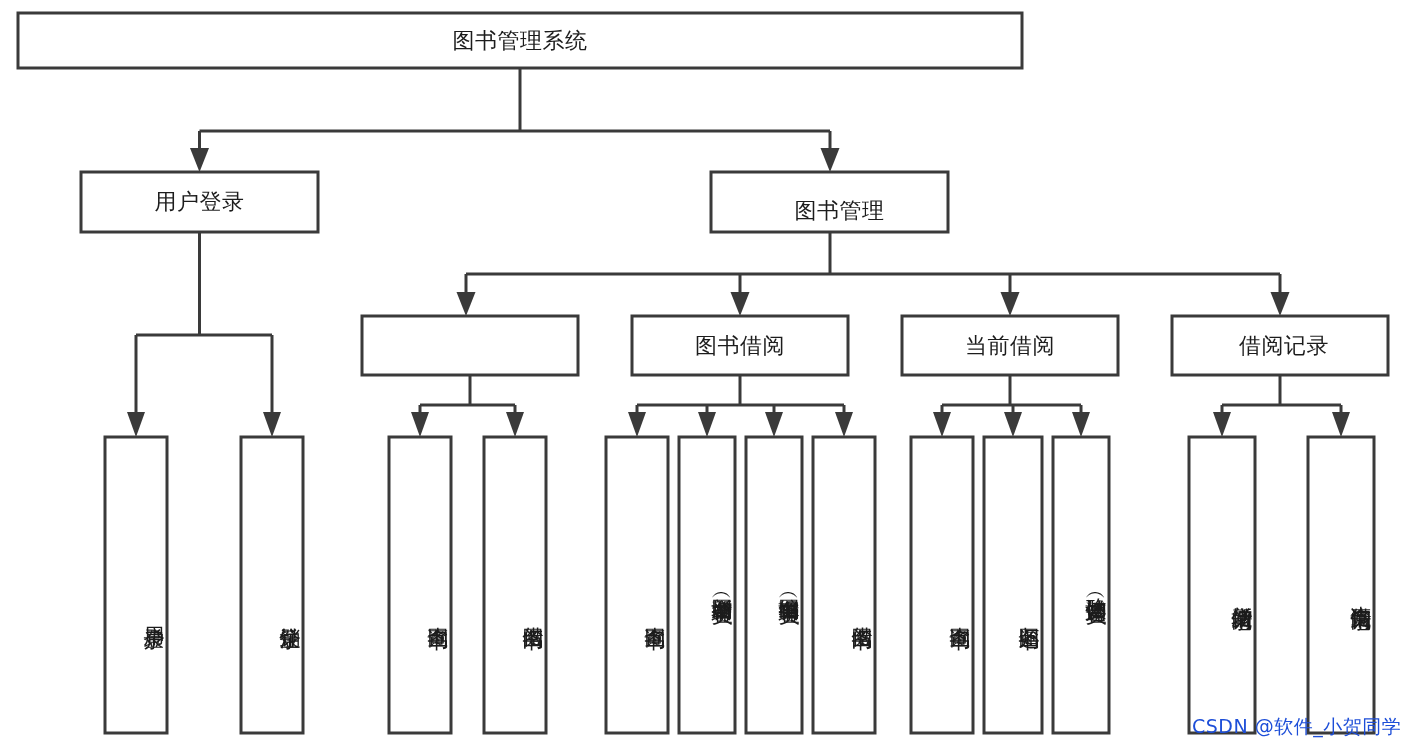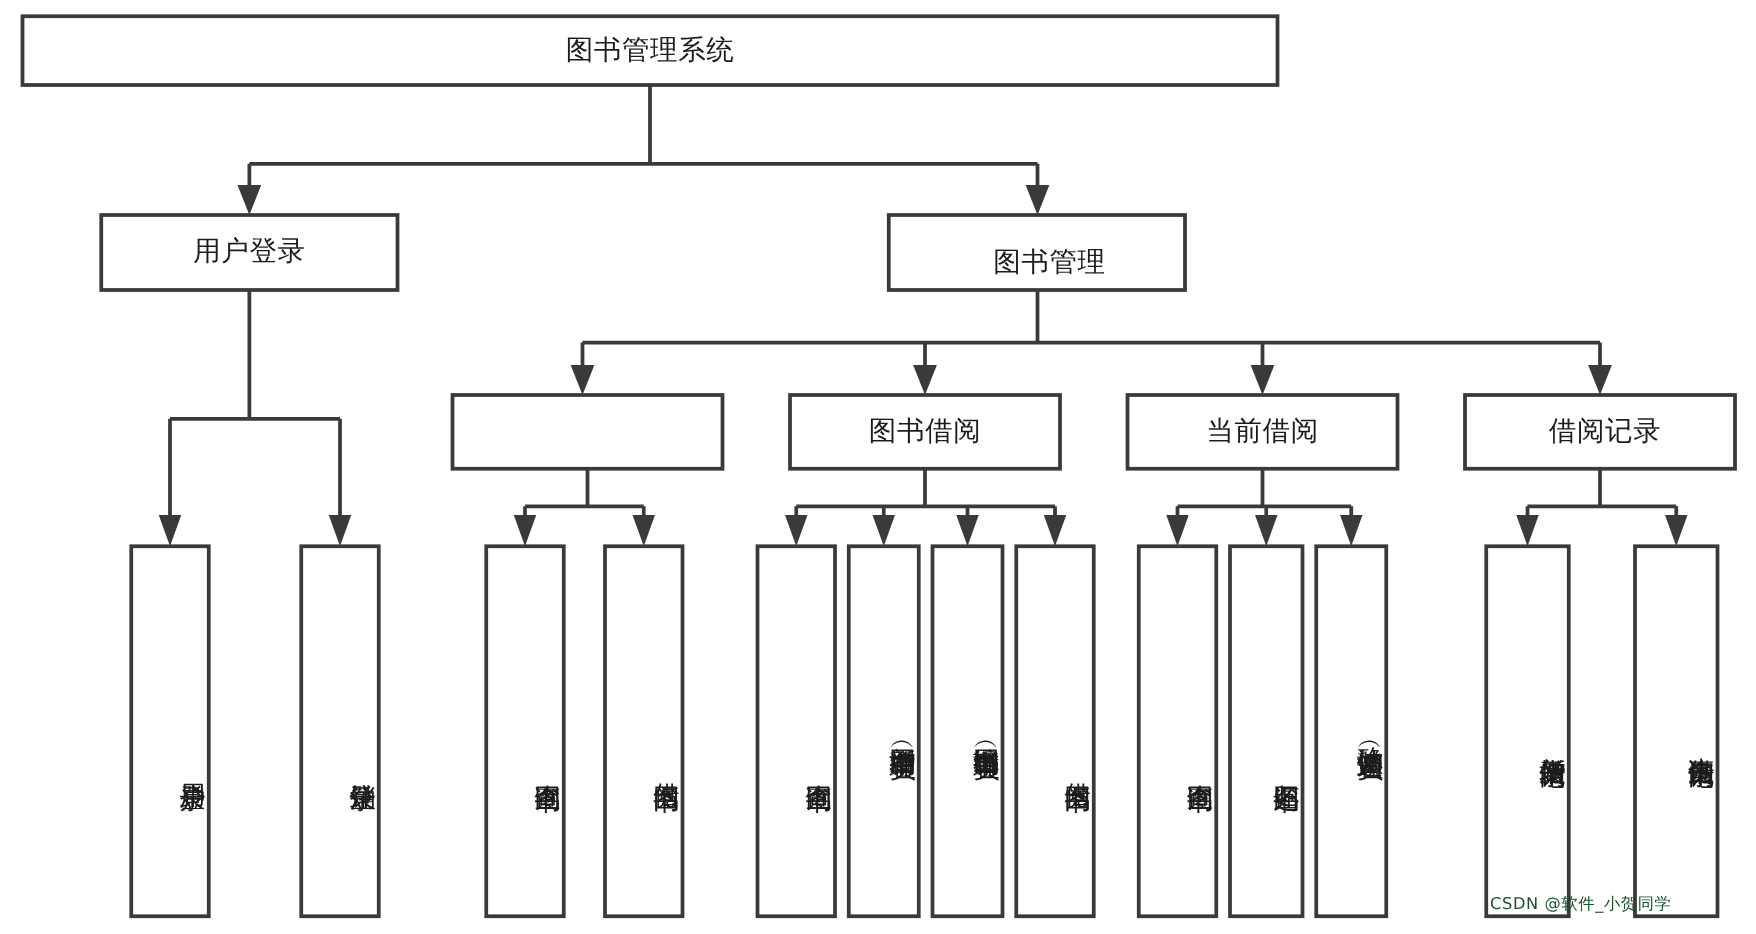--- a/index.html
+++ b/index.html
@@ -67,22 +67,22 @@
     font-size: 21px;
     line-height: 1.28;
     letter-spacing: 1px;
     writing-mode: vertical-rl;
     text-orientation: upright;
     -webkit-writing-mode: vertical-rl;
     pointer-events: none;
   }
   .watermark {
     position: absolute;
-    color: #14532d;
-    font-size: 13px;
+    color: #1d4ed8;
+    font-size: 19px;
     letter-spacing: 0.5px;
     white-space: nowrap;
   }
 </style>
 </head>
 <body>
 
 <div id="diagram-root">
 
   <svg class="canvas" viewBox="0 0 1405 747" xmlns="http://www.w3.org/2000/svg">

